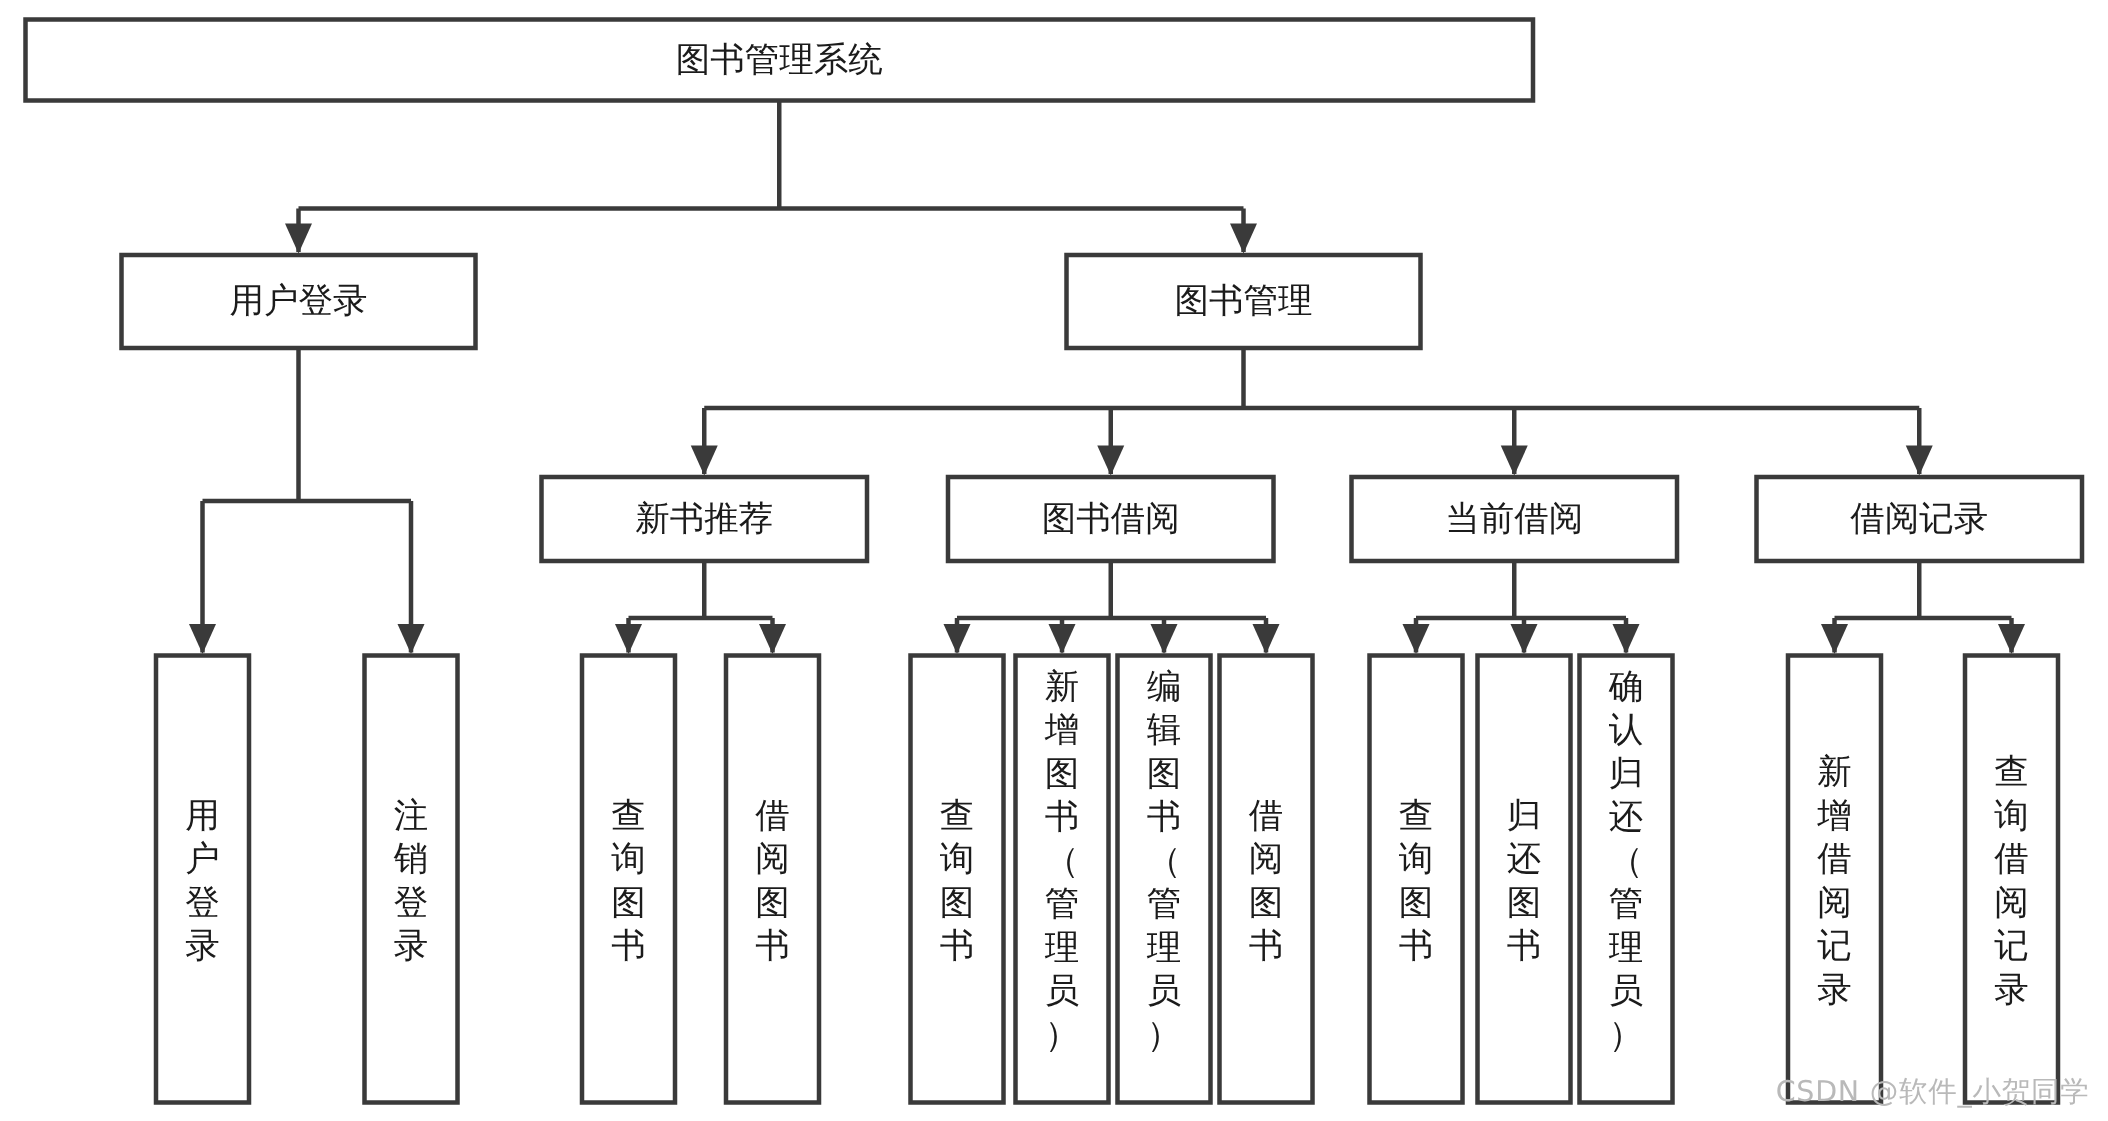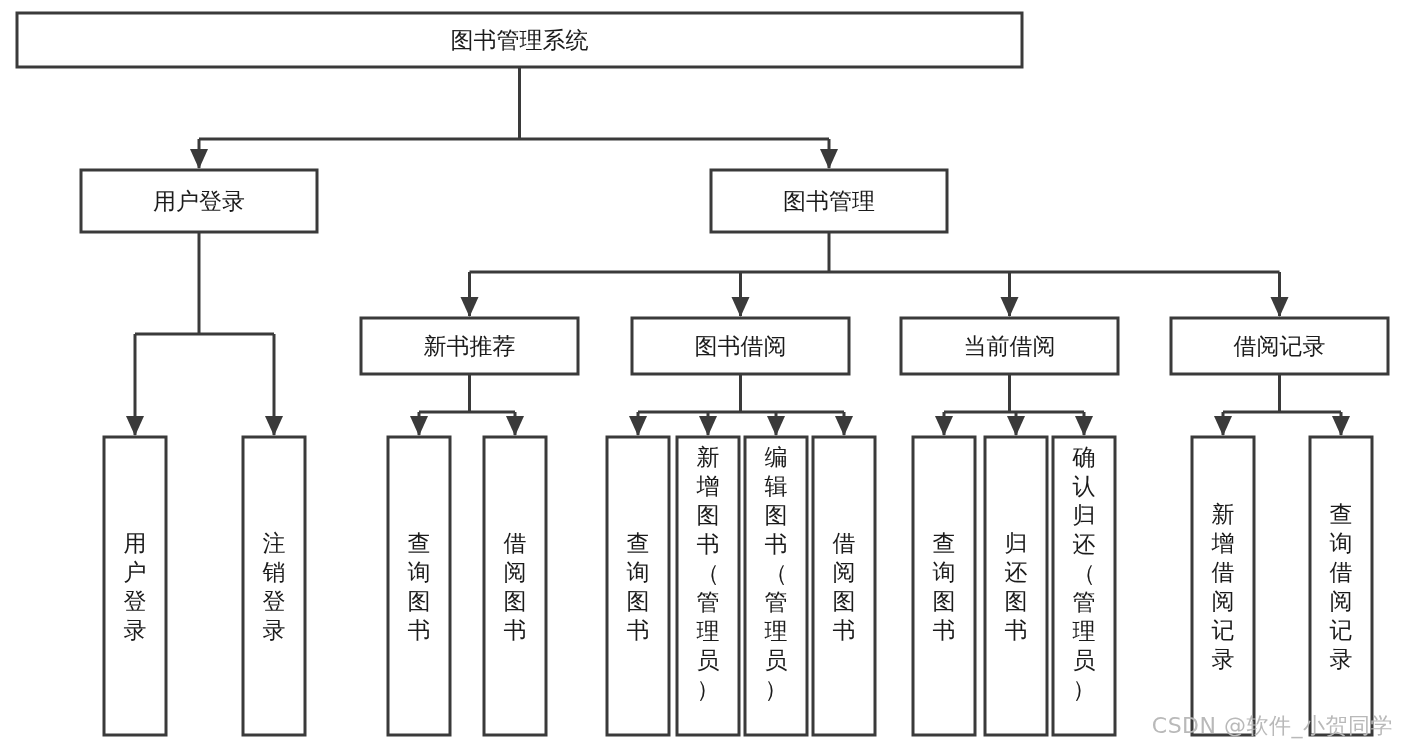--- a/index.html
+++ b/index.html
@@ -53,21 +53,21 @@
     font-family: "DejaVu Sans", "Liberation Sans", sans-serif;
     font-size: 23px;
     fill: #1b1b1b;
     text-anchor: middle;
   }
   .watermark-text {
     position: absolute;
     right: 12px;
     bottom: 6px;
     font-family: "DejaVu Sans", "Liberation Sans", sans-serif;
-    font-size: 22px;
+    font-size: 19px;
     color: #b9b9b9;
     letter-spacing: 0.5px;
     white-space: nowrap;
     user-select: none;
   }
 </style>
 </head>
 <body>
 
 <div id="diagram-root">

